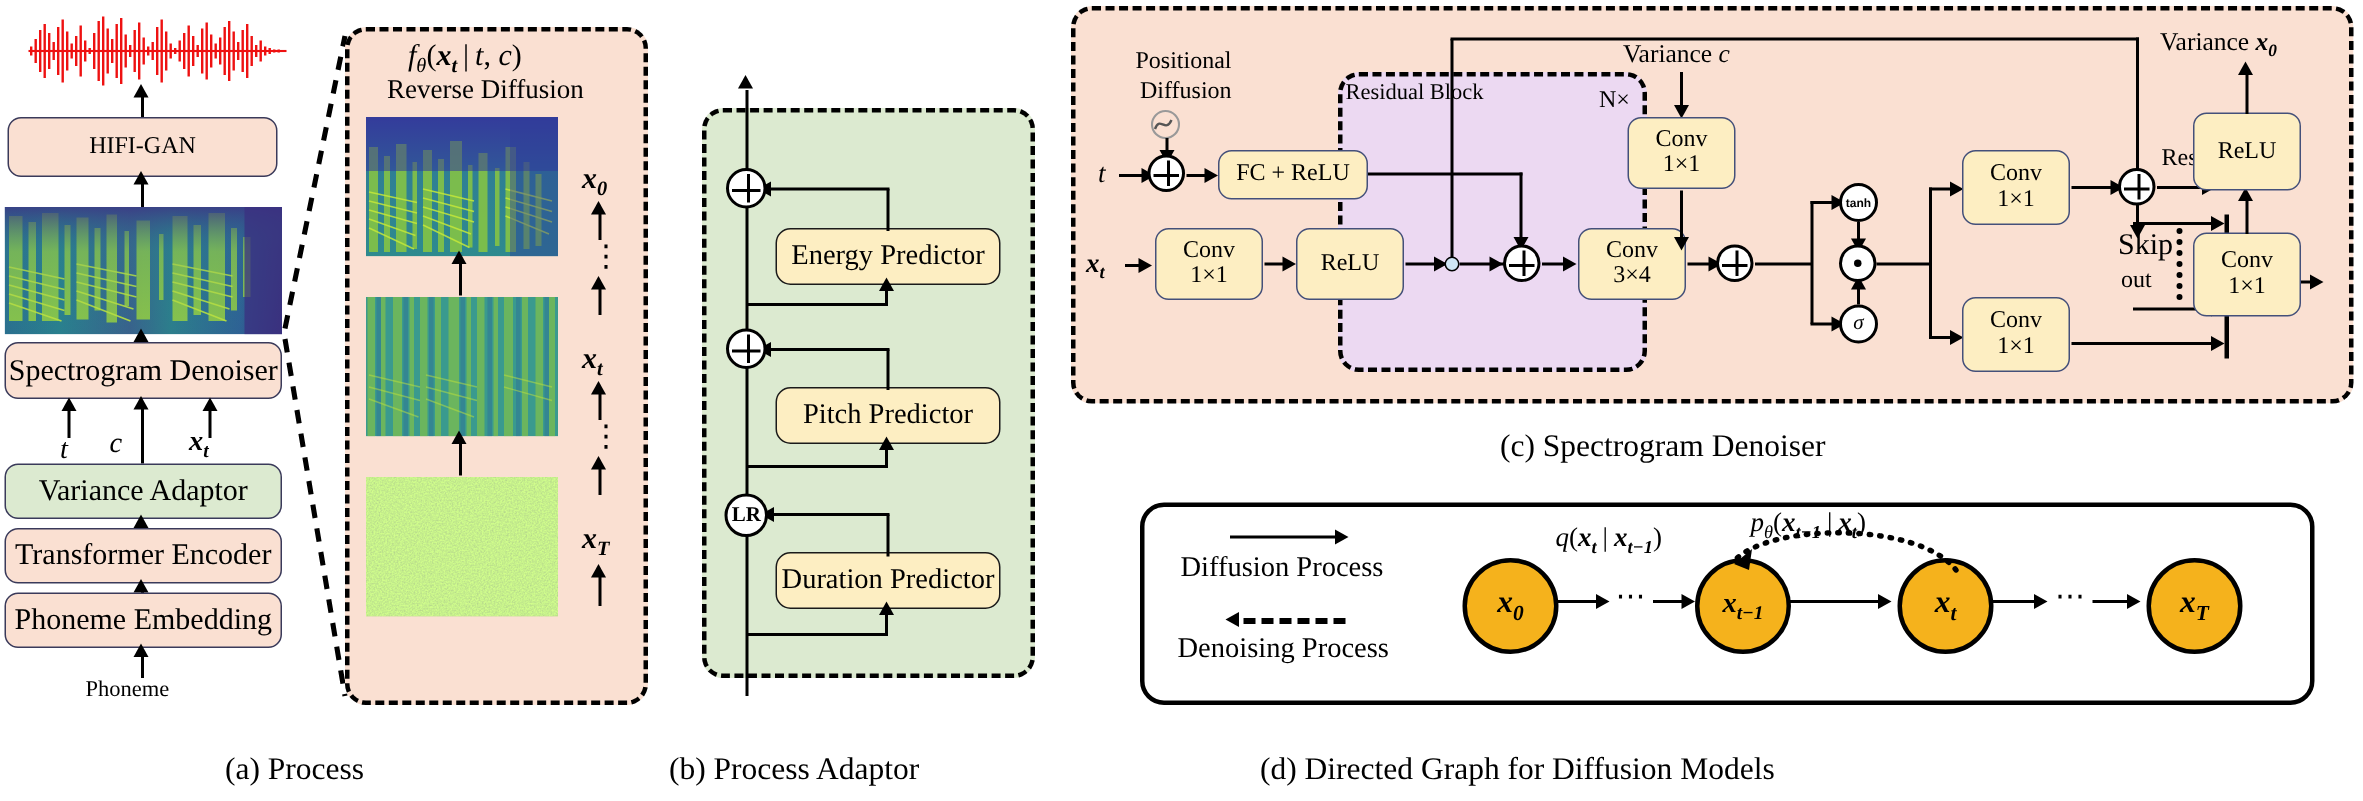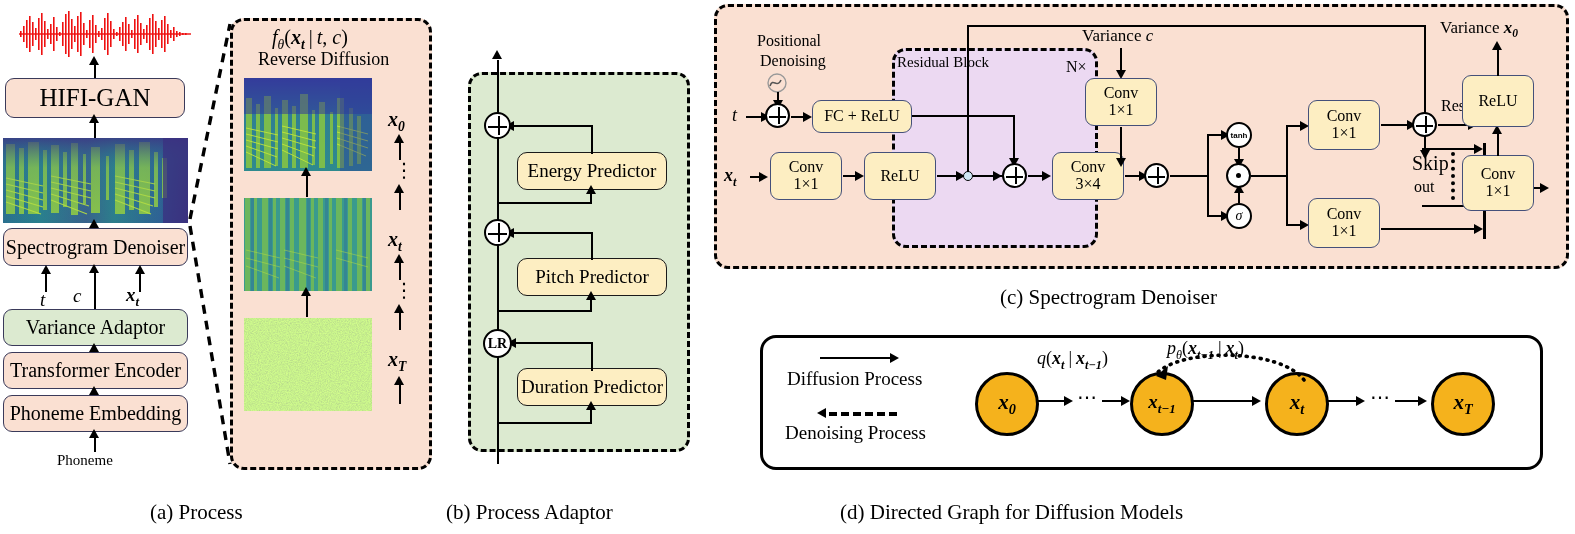--- a/index.html
+++ b/index.html
@@ -131,21 +131,21 @@
           <rect x="168" y="25" width="1.6" height="2"></rect>
             <rect x="171" y="25" width="1.6" height="2"></rect>
           <rect x="5" y="25.3" width="172" height="1.4"></rect>
         </g>
       </svg>
     </div>
 
     <div class="ln lnv" style="left:94px;top:62px;height:20px;"></div>
     <div class="arrowU" style="left:89px;top:56px;"></div>
 
-    <div class="node" style="left:5px;top:78px;width:180px;height:40px;font-size:25px;">
+    <div class="node" style="left:5px;top:78px;width:180px;height:40px;font-size:16px;">
       <span>HIFI-GAN</span>
     </div>
 
     <div class="ln lnv" style="left:94px;top:120px;height:18px;"></div>
     <div class="arrowU" style="left:89px;top:114px;"></div>
 
     <div class="specbox" style="left:3px;top:138px;width:185px;height:85px;">
       <svg width="185" height="85" viewBox="0 0 185 85" preserveAspectRatio="none">
         <defs>
           <linearGradient id="melbg" x1="0" y1="0" x2="1" y2="0">
@@ -447,21 +447,21 @@
 
   <div class="abs" style="left:712px;top:0;width:863px;height:300px;">
 
     <div class="dashframe" style="left:2px;top:4px;width:855px;height:265px;background:#fae0d2;"></div>
 
     <div class="dashframe" style="left:180px;top:48px;width:206px;height:200px;background:#ecd9f2;"></div>
     <div class="lbl" style="left:185px;top:54px;font-size:15px;">Residual Block</div>
     <div class="lbl" style="left:354px;top:58px;font-size:16px;">N×</div>
 
     <div class="lbl" style="left:45px;top:32px;font-size:16px;">Positional</div>
-    <div class="lbl" style="left:48px;top:52px;font-size:16px;">Denoising</div>
+    <div class="lbl" style="left:48px;top:52px;font-size:16px;">Diffusion</div>
 
     <div class="abs" style="left:54px;top:73px;width:22px;height:20px;">
       <svg width="22" height="20" viewBox="0 0 22 20">
         <circle cx="11" cy="10" r="9" fill="none" stroke="#999" stroke-width="1.4"></circle>
         <path d="M4 13 C7 4, 11 16, 15 7" fill="none" stroke="#555" stroke-width="1.6"></path>
       </svg>
     </div>
     <div class="ln lnv thin" style="left:65px;top:92px;height:10px;"></div>
     <div class="arrowD" style="left:60.5px;top:100px;"></div>
 

